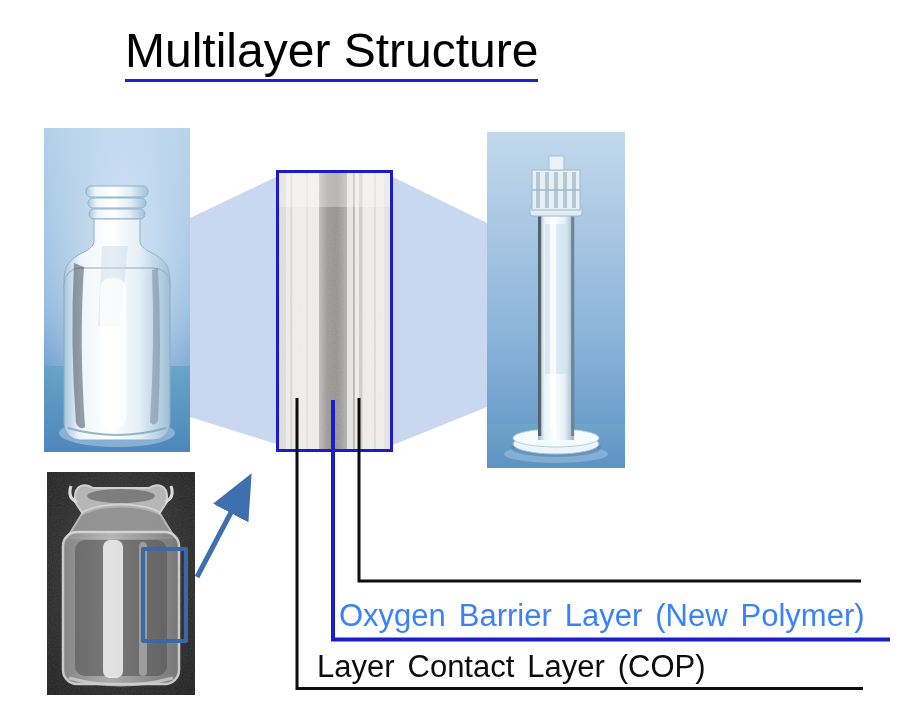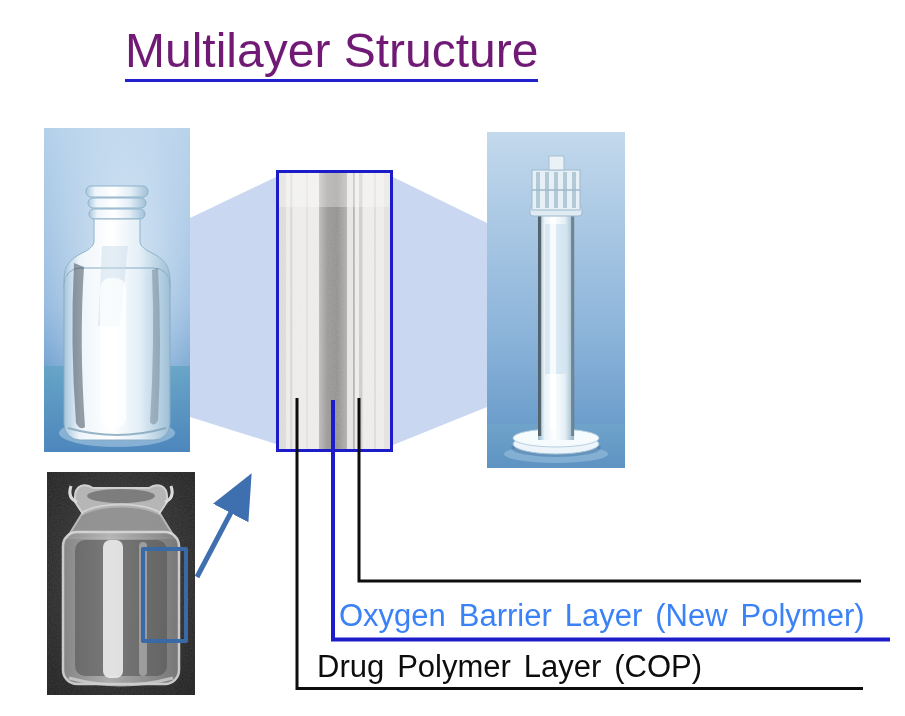--- a/index.html
+++ b/index.html
@@ -1,20 +1,20 @@
 <!DOCTYPE html>
 <html><head>
 <meta charset="utf-8">
 <style>
   html,body{margin:0;padding:0;background:#fff;}
   #slide{position:relative;width:905px;height:716px;background:#ffffff;overflow:hidden;
          font-family:"Liberation Sans",sans-serif;}
   
   #title{position:absolute;left:125px;top:26px;font-size:48px;line-height:1.05;
-         color:#701a75;border-bottom:3px solid #2121cd;padding-bottom:3px;
+         color:#000000;border-bottom:3px solid #2121cd;padding-bottom:3px;
          letter-spacing:0px;white-space:nowrap;}
   
   .photo{position:absolute;display:block;}
   #vial-photo{left:44px;top:128px;}
   #syringe-photo{left:487px;top:132px;}
   #bw-photo{left:47px;top:472px;}
   
   #zoom-trapezoids{position:absolute;left:0;top:0;z-index:1;}
   
   #cross-section-box{position:absolute;left:276px;top:170px;width:111px;height:276px;
@@ -215,15 +215,15 @@
         <polygon points="0,0 9,4 0,8" fill="#3e6fae"></polygon>
       </marker>
     </defs>
     <polyline points="297,398 297,688.5 863,688.5" fill="none" stroke="#0d0d0d" stroke-width="3"></polyline>
     <polyline points="359,398 359,581 861,581" fill="none" stroke="#0d0d0d" stroke-width="3"></polyline>
     <polyline points="333,400 333,639.5 890,639.5" fill="none" stroke="#1c1cca" stroke-width="4"></polyline>
     <line x1="197" y1="577" x2="247" y2="482" stroke="#3e6fae" stroke-width="5" marker-end="url(#arrowhead)"></line>
   </svg>
 
   <div id="label-oxygen" class="callout">Oxygen Barrier Layer (New Polymer)</div>
-  <div id="label-drug" class="callout">Drug Polymer Layer (COP)</div>
+  <div id="label-drug" class="callout">Layer Contact Layer (COP)</div>
 
 </div>
 
 </body></html>

